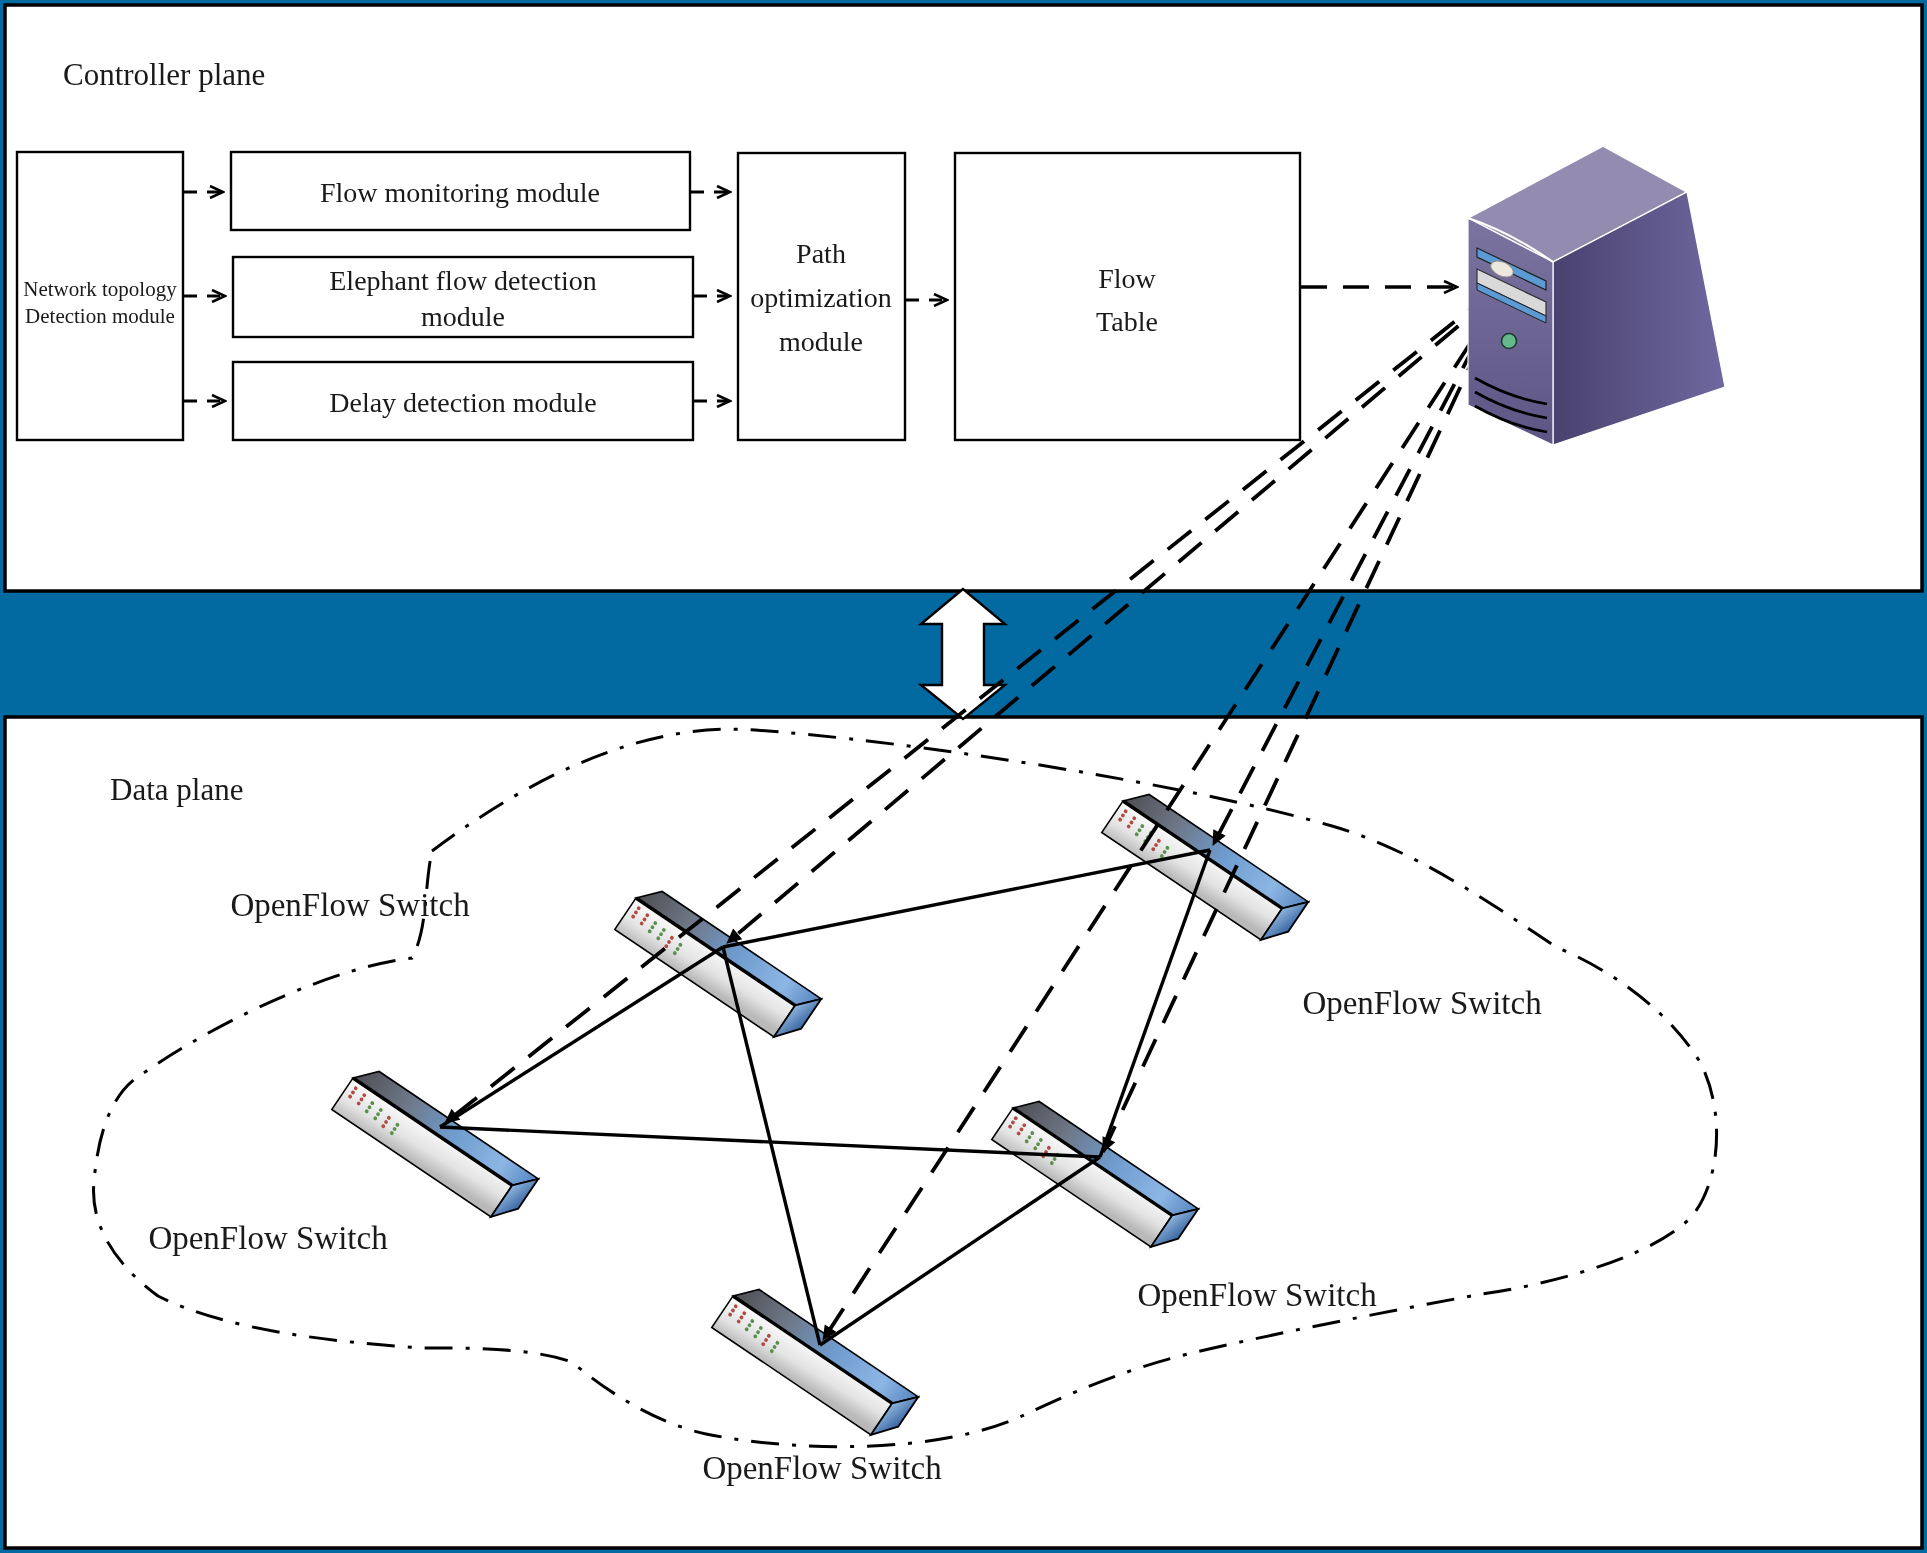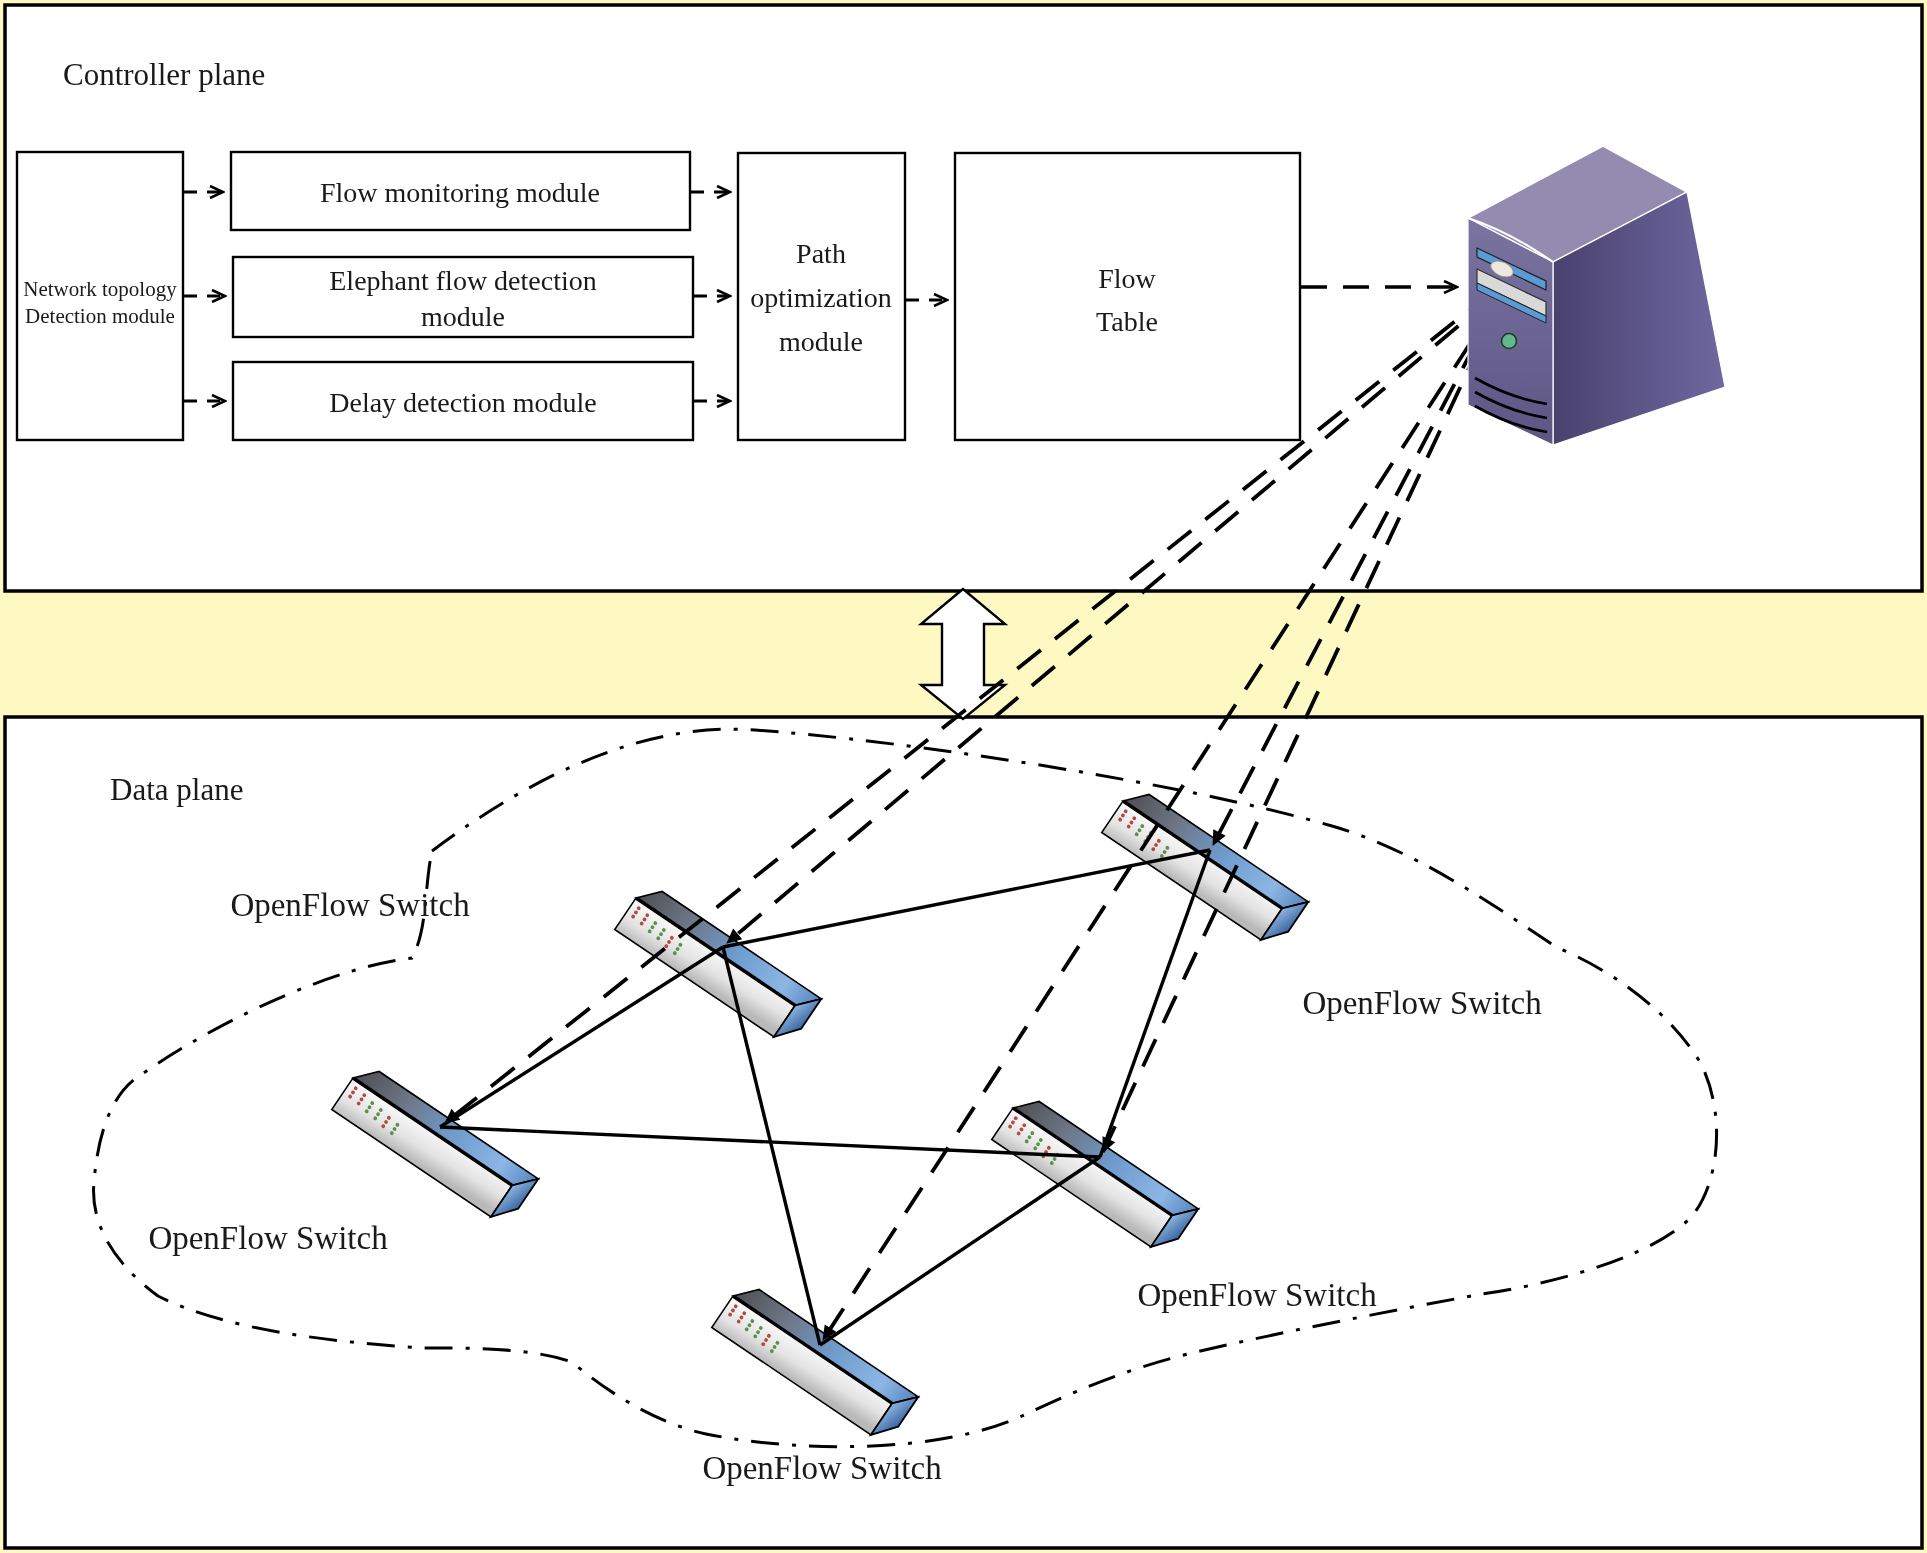--- a/index.html
+++ b/index.html
@@ -1,16 +1,16 @@
 <!DOCTYPE html>
 <html><head>
 <meta charset="utf-8">
 <style>
   html,body{margin:0;padding:0;background:#ffffff;}
-  .stage{width:1927px;height:1553px;position:relative;background:#fef9c3;
+  .stage{width:1927px;height:1553px;position:relative;background:#0369a1;
          font-family:"Liberation Serif","DejaVu Serif",serif;}
   svg{display:block;}
   text{fill:#1a1a1a;}
   .plane-title{font-size:31px;}
   .box-label{font-size:28px;}
   .small-label{font-size:21px;}
   .switch-label{font-size:33px;}
 </style>
 </head>
 <body>

